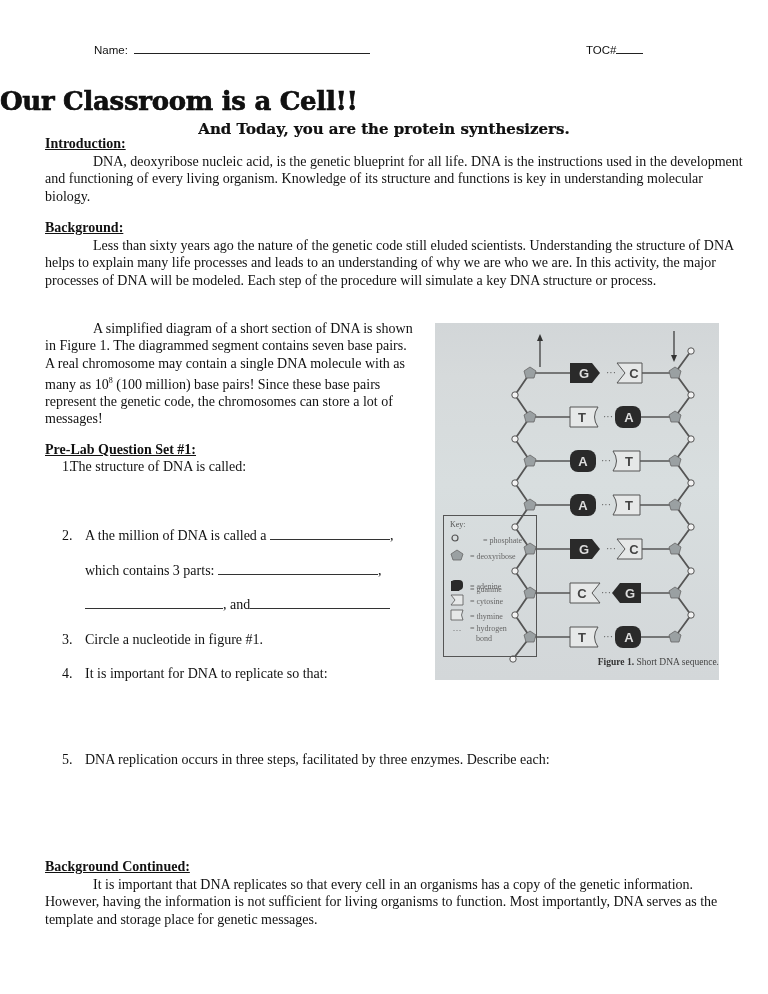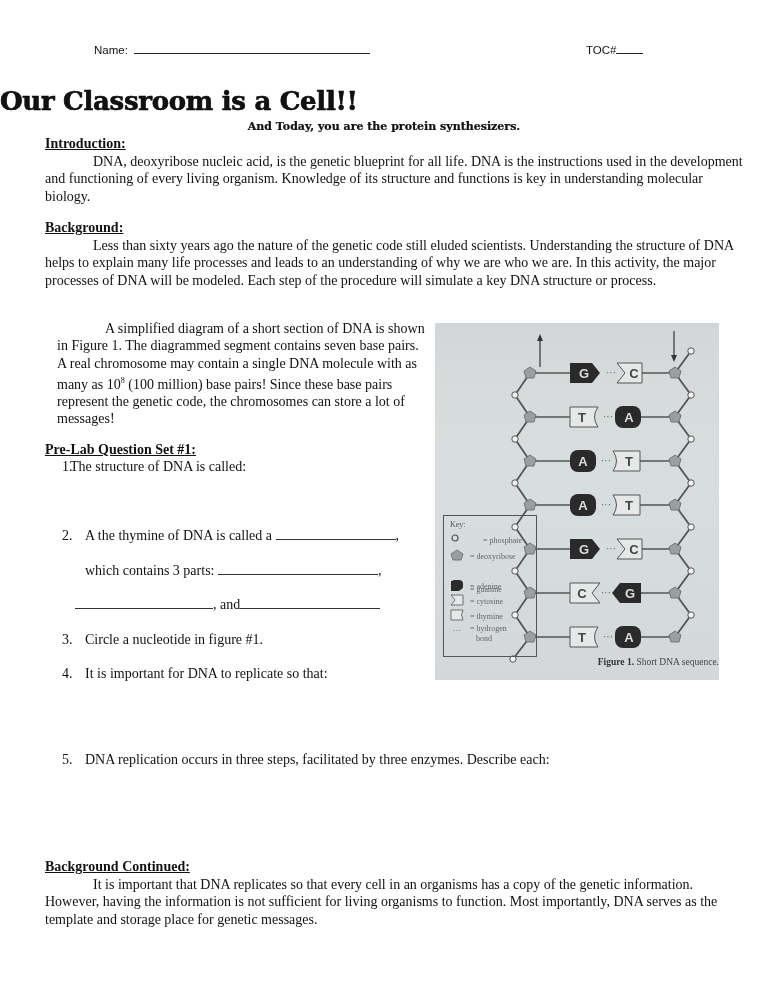--- a/index.html
+++ b/index.html
@@ -1,21 +1,21 @@
 <!DOCTYPE html>
 <html><head>
 <meta charset="utf-8">
 <style>
   html, body { margin: 0; padding: 0; background: #ffffff; }
   body { width: 768px; height: 994px; position: relative; overflow: hidden; font-family: "Liberation Serif", serif; color: #111; }
   .abs { position: absolute; }
   .hdr { font-family: "Liberation Sans", sans-serif; font-size: 11.5px; top: 44px; }
   .hdr .line { display: inline-block; border-bottom: 1px solid #222; vertical-align: baseline; height: 1px; }
   .title { left: 0; width: 768px; top: 86px; font-family: "DejaVu Serif", serif; font-weight: 900; font-size: 26px; letter-spacing: -0.3px; -webkit-text-stroke: 0.6px #000; }
-  .subtitle { left: 0; width: 768px; top: 120px; text-align: center; font-family: "DejaVu Serif", serif; font-weight: bold; font-size: 11px; -webkit-text-stroke: 0.2px #000; }
+  .subtitle { left: 0; width: 768px; top: 120px; text-align: center; font-family: "DejaVu Serif", serif; font-weight: bold; font-size: 15px; -webkit-text-stroke: 0.2px #000; }
   .h { font-weight: bold; font-size: 14px; text-decoration: underline; }
   .p { font-size: 14px; line-height: 17.3px; }
   .indent { text-indent: 48px; }
   .q { font-size: 14px; }
   .blank { display: inline-block; border-bottom: 1px solid #333; height: 1px; vertical-align: baseline; }
   .fig { left: 435px; top: 323px; width: 284px; height: 357px; background: linear-gradient(180deg, #d2d6d8 0%, #d6dadb 15%, #d8dedf 45%, #d3d7d9 100%); }
   .fig svg { position: absolute; left: 0; top: 0; }
   .key { position: absolute; left: 8px; top: 192px; width: 92px; height: 140px; border: 1.5px solid #555; font-size: 8px; color: #666; }
   .key .kt { position: absolute; left: 6px; top: 4px; color: #555; }
   .key .row { position: absolute; left: 6px; height: 14px; display: flex; align-items: center; }
@@ -36,43 +36,43 @@
 
 <div class="abs title">Our Classroom is a Cell!!</div>
 <div class="abs subtitle">And Today, you are the protein synthesizers.</div>
 
 <div class="abs h" style="left:45px;top:136px;">Introduction:</div>
 <div class="abs p indent" style="left:45px;top:153px;width:700px;">DNA, deoxyribose nucleic acid, is the genetic blueprint for all life. DNA is the instructions used in the development and functioning of every living organism. Knowledge of its structure and functions is key in understanding molecular biology.</div>
 
 <div class="abs h" style="left:45px;top:220px;">Background:</div>
 <div class="abs p indent" style="left:45px;top:237px;width:705px;">Less than sixty years ago the nature of the genetic code still eluded scientists. Understanding the structure of DNA helps to explain many life processes and leads to an understanding of why we are who we are. In this activity, the major processes of DNA will be modeled. Each step of the procedure will simulate a key DNA structure or process.</div>
 
-<div class="abs p indent" style="left:45px;top:320px;width:372px;margin-left:12px;">
+<div class="abs p indent" style="left:45px;top:320px;width:372px;">
   <span>A simplified diagram of a short section of DNA is shown in Figure 1. The diagrammed segment contains seven base pairs. A real chromosome may contain a single DNA molecule with as many as 10</span><sup style="font-size:8px;">8</sup><span> (100 million) base pairs! Since these base pairs represent the genetic code, the chromosomes can store a lot of messages!</span>
 </div>
 
 <div class="abs h" style="left:45px;top:442px;">Pre-Lab Question Set #1:</div>
 
 <div class="abs q" style="left:62px;top:459px;">
   <span>1.</span>
   <span style="position:absolute;left:8px;white-space:nowrap;">The structure of DNA is called:</span>
 </div>
 
 <div class="abs q" style="left:62px;top:528px;white-space:nowrap;">
   <span>2.</span>
   <span style="position:absolute;left:23px;">
-    <span>A the thymine of DNA is called a</span>
+    <span>A the million of DNA is called a</span>
     <span class="blank" style="width:120px;"></span>,
   </span>
 </div>
 <div class="abs q" style="left:85px;top:563px;white-space:nowrap;">
   <span>which contains 3 parts:</span>
   <span class="blank" style="width:160px;"></span>,
 </div>
-<div class="abs q" style="left:75px;top:597px;white-space:nowrap;">
+<div class="abs q" style="left:85px;top:597px;white-space:nowrap;">
   <span class="blank" style="width:138px;"></span><span>, and</span><span class="blank" style="width:140px;"></span>
 </div>
 
 <div class="abs q" style="left:62px;top:632px;white-space:nowrap;">
   <span>3.</span>
   <span style="position:absolute;left:23px;">Circle a nucleotide in figure #1.</span>
 </div>
 
 <div class="abs q" style="left:62px;top:666px;white-space:nowrap;">
   <span>4.</span>

